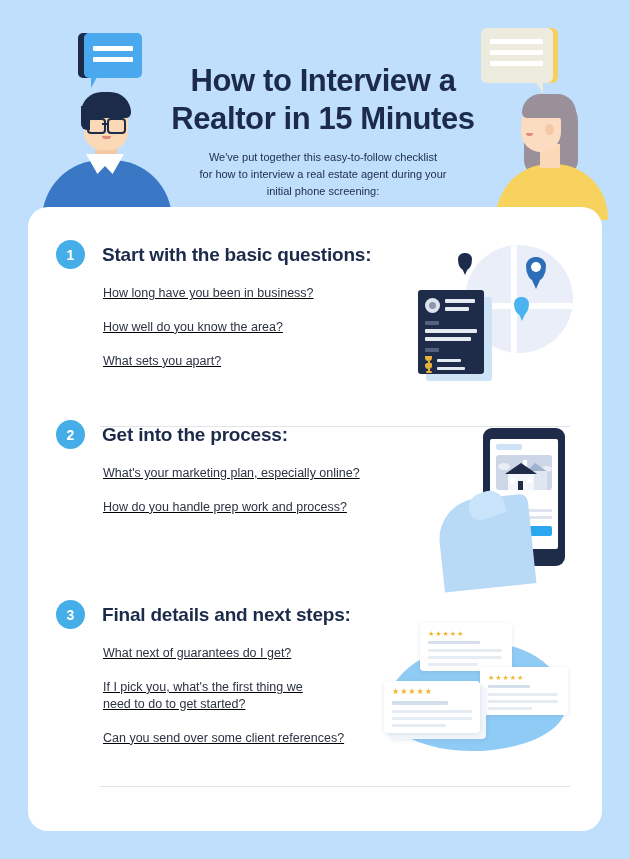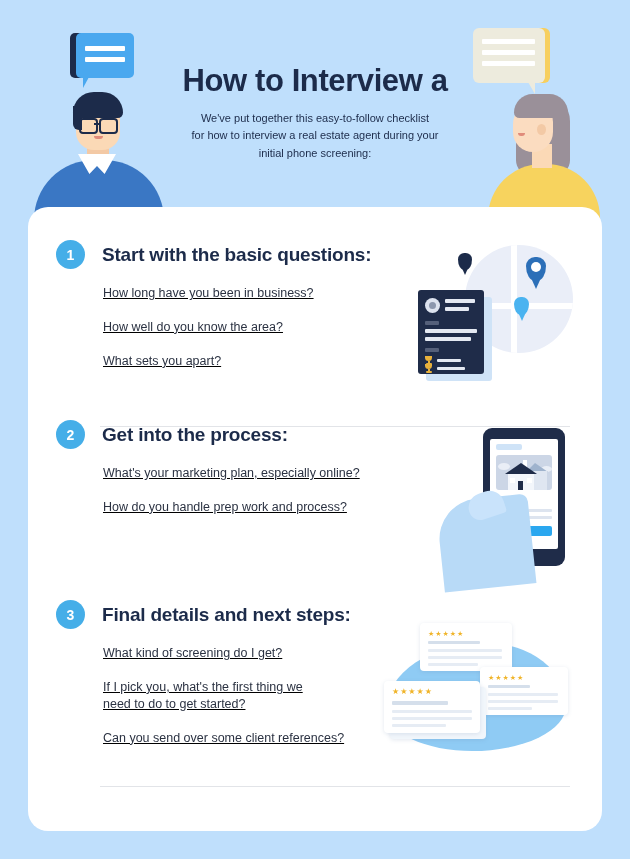--- a/index.html
+++ b/index.html
@@ -11,21 +11,21 @@
     height: 859px;
     background: #bfdffc;
     font-family: "Liberation Sans", sans-serif;
     overflow: hidden;
     position: relative;
   }
 
   
   #header {
     position: absolute;
-    left: 0; top: 0;
+    left: 8px; top: 0;
     width: 592px; height: 215px;
   }
   #title-block {
     position: absolute;
     left: 140px; top: 62px;
     width: 350px;
     text-align: center;
   }
   #main-title {
     font-size: 31px;
@@ -478,20 +478,21 @@
     <div id="woman-neck"></div>
     <div id="woman-face"></div>
     <div id="woman-hair-top"></div>
     <div id="woman-ear"></div>
     <div id="woman-mouth"></div>
   </div>
 
   <div id="title-block">
     <h1 id="main-title">
       <span>How to Interview a</span><br>
+      <span>Realtor in 15 Minutes</span>
     </h1>
     <div id="subtitle">
       <span>We've put together this easy-to-follow checklist</span><br>
       <span>for how to interview a real estate agent during your</span><br>
       <span>initial phone screening:</span>
     </div>
   </div>
 </div>
 
 <div id="content-card">
@@ -594,21 +595,21 @@
 
     <div class="divider" id="divider-2"></div>
   </div>
 
   <div class="section" id="section-3">
     <div class="section-head">
       <div class="step-badge">3</div>
       <div class="section-title">Final details and next steps:</div>
     </div>
     <div class="q-list">
-      <div class="question">What kind of screening do I get?</div>
+      <div class="question">What next of guarantees do I get?</div>
       <div class="question" style="white-space:pre-line;">If I pick you, what's the first thing we
 need to do to get started?</div>
       <div class="question">Can you send over some client references?</div>
     </div>
 
     <div id="illus-3">
       <div id="blob"></div>
 
       <div class="review" id="rev-1">
         <div class="stars">★★★★★</div>

